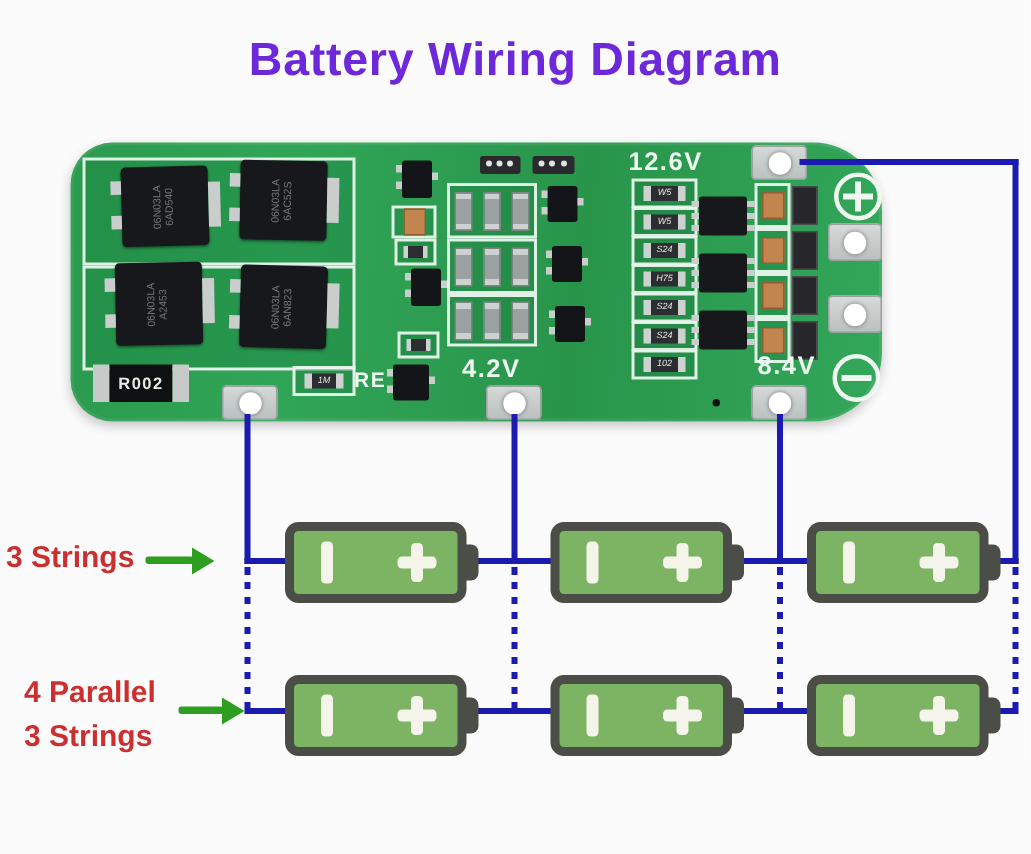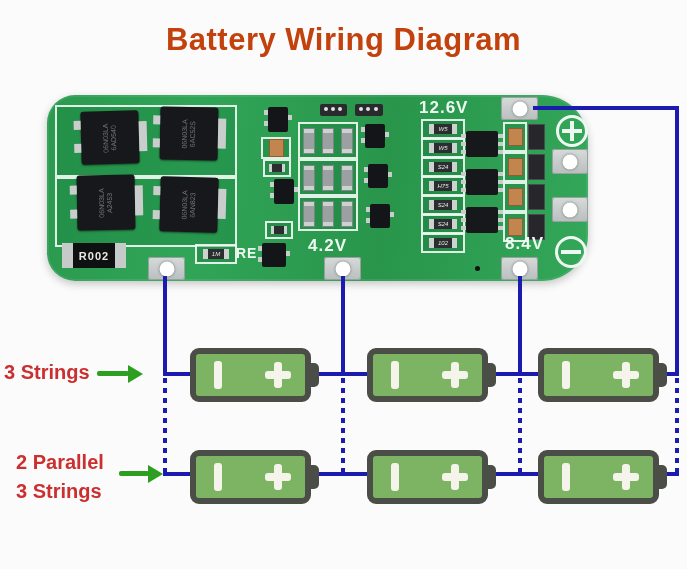--- a/index.html
+++ b/index.html
@@ -1,21 +1,21 @@
 <!DOCTYPE html>
 <html><head>
 <meta charset="utf-8">
 <style>
   html,body{margin:0;padding:0;background:#fff;}
   .canvas{position:relative;width:687px;height:569px;background:#fbfbfb;overflow:hidden;
           font-family:"Liberation Sans",sans-serif;}
 
   
   .title{position:absolute;left:0;top:22px;width:100%;text-align:center;
-         font-size:31px;font-weight:800;color:#c2410c;letter-spacing:.5px;}
+         font-size:31px;font-weight:800;color:#6d28d9;letter-spacing:.5px;}
 
   
   .pcb{position:absolute;left:47px;top:95px;width:541px;height:186px;
        border-radius:28px 46px 46px 28px;
        background:linear-gradient(96deg,#2a9a4e 0%,#31a557 28%,#28954b 62%,#33a75a 100%);
        box-shadow:0 3px 8px rgba(0,0,0,.22), inset 0 0 0 2px rgba(255,255,255,.08);}
   .sbox{position:absolute;border:2px solid rgba(240,250,243,.92);background:rgba(22,125,62,.35);}
   .silk-label{position:absolute;color:#eef8f1;font-weight:700;letter-spacing:1px;}
   .v-label{font-size:17px;}
   .mosfet{position:absolute;background:#17181b;border-radius:3px;
@@ -319,18 +319,18 @@
     <span class="plus">
         <i class="ph"></i>
         <i class="pv"></i>
       </span>
   </div>
 
   <div class="anno" style="left:4px;top:361px">3 Strings</div>
   <div class="arrow-line" style="left:97px;top:371px;width:32px"></div>
   <div class="arrow-head" style="left:128px;top:365px"></div>
 
-  <div class="anno" style="left:16px;top:451px">2 Parallel</div>
+  <div class="anno" style="left:16px;top:451px">4 Parallel</div>
   <div class="anno" style="left:16px;top:480px">3 Strings</div>
   <div class="arrow-line" style="left:119px;top:471px;width:30px"></div>
   <div class="arrow-head" style="left:148px;top:465px"></div>
 
 </div>
 
 </body></html>

